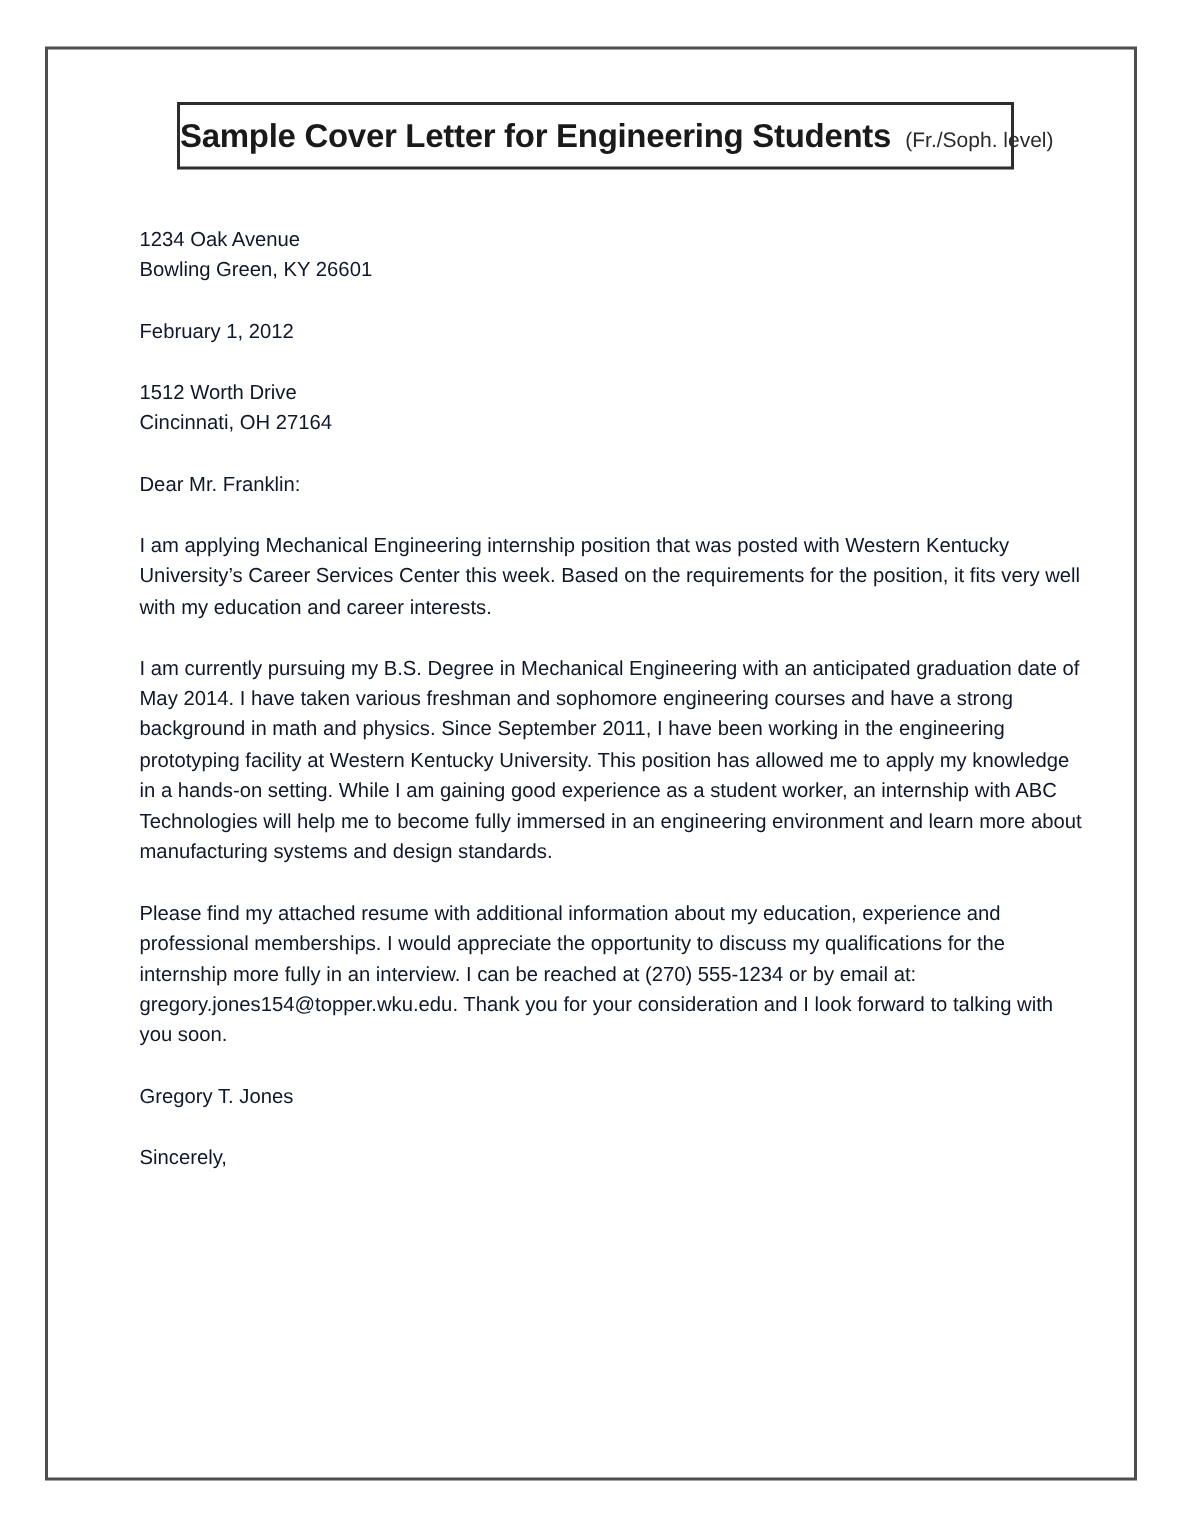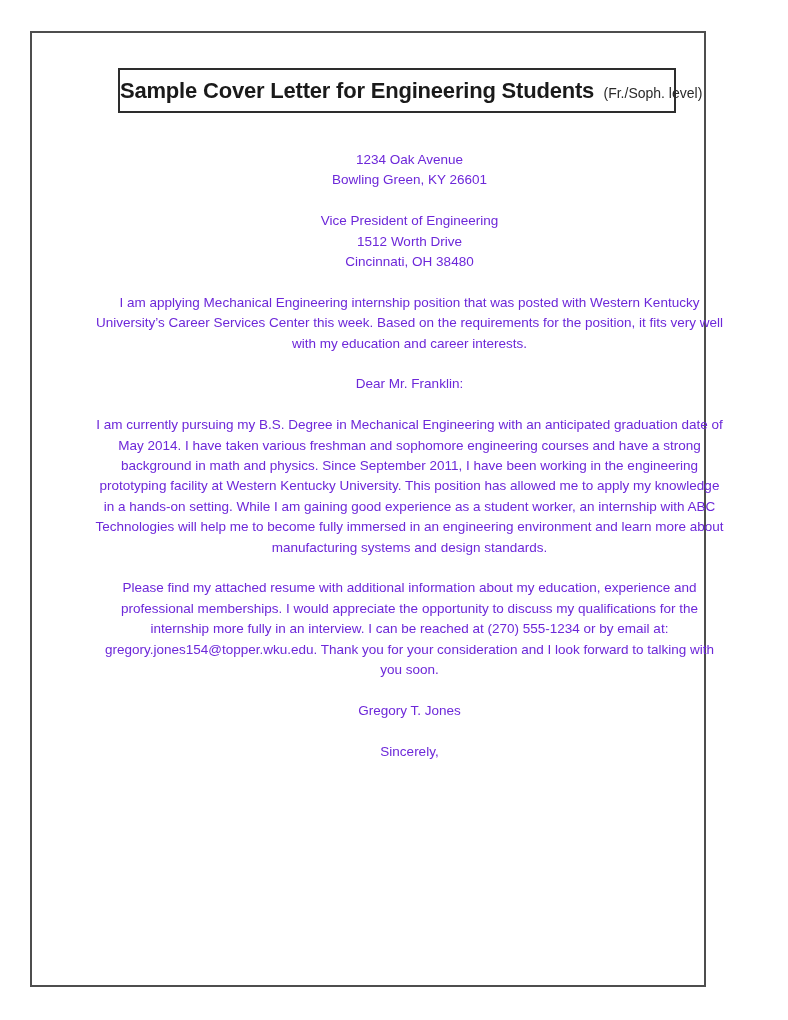--- a/index.html
+++ b/index.html
@@ -12,21 +12,21 @@
     width: 788px;
     height: 1020px;
     background: #ffffff;
     font-family: "Liberation Sans", "DejaVu Sans", sans-serif;
     overflow: hidden;
   }
   .page-border {
     position: absolute;
     left: 30px;
     top: 31px;
-    width: 676px;
+    width: 728px;
     height: 956px;
     border: 2px solid #4e4e4e;
     box-sizing: border-box;
     background: #ffffff;
   }
   .title-box {
     position: absolute;
     left: 86px;              
     top: 35px;               
     width: 558px;
@@ -49,22 +49,21 @@
     margin-left: 5px;
     color: #2a2a2a;
   }
   .letter {
     position: absolute;
     left: 61px;              
     top: 117px;              
     width: 633px;
     font-size: 13.5px;
     line-height: 20.4px;
-    color: #6d28d9;
-    text-align: center;
+    color: #0f172a;
   }
   .block {
     margin: 0 0 20.4px 0;
   }
   .line {
     display: block;
   }
 </style>
 </head>
 <body>
@@ -77,30 +76,30 @@
       <span class="title-suffix">(Fr./Soph. level)</span>
     </div>
 
     <div class="letter">
 
       <p class="block">
         <span class="line">1234 Oak Avenue</span>
         <span class="line">Bowling Green, KY 26601</span>
       </p>
 
+      <p class="block">February 1, 2012</p>
 
       <p class="block">
-        <span class="line">Vice President of Engineering</span>
         <span class="line">1512 Worth Drive</span>
-        <span class="line">Cincinnati, OH 38480</span>
+        <span class="line">Cincinnati, OH 27164</span>
       </p>
 
+      <p class="block">Dear Mr. Franklin:</p>
+
       <p class="block">I am applying Mechanical Engineering internship position that was posted with Western Kentucky University’s Career Services Center this week. Based on the requirements for the position, it fits very well with my education and career interests.</p>
-
-      <p class="block">Dear Mr. Franklin:</p>
 
       <p class="block">I am currently pursuing my B.S. Degree in Mechanical Engineering with an anticipated graduation date of May 2014. I have taken various freshman and sophomore engineering courses and have a strong background in math and physics. Since September 2011, I have been working in the engineering prototyping facility at Western Kentucky University. This position has allowed me to apply my knowledge in a hands-on setting. While I am gaining good experience as a student worker, an internship with ABC Technologies will help me to become fully immersed in an engineering environment and learn more about manufacturing systems and design standards.</p>
 
       <p class="block">Please find my attached resume with additional information about my education, experience and professional memberships. I would appreciate the opportunity to discuss my qualifications for the internship more fully in an interview. I can be reached at (270) 555-1234 or by email at: gregory.jones154@topper.wku.edu. Thank you for your consideration and I look forward to talking with you soon.</p>
 
       <p class="block">Gregory T. Jones</p>
 
       <p class="block">Sincerely,</p>
 
     </div>

